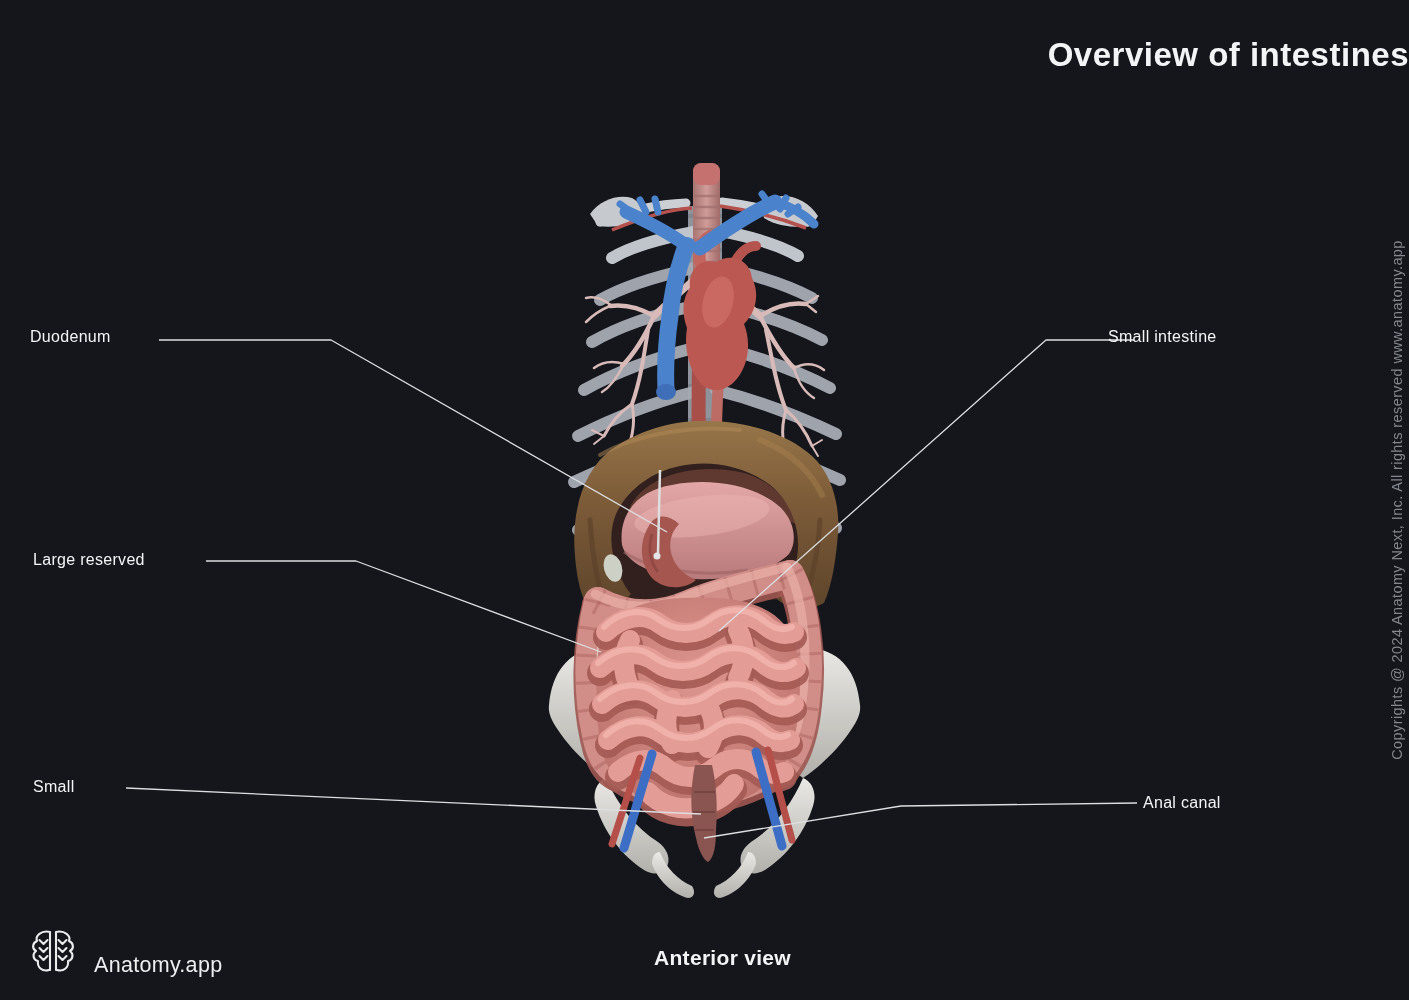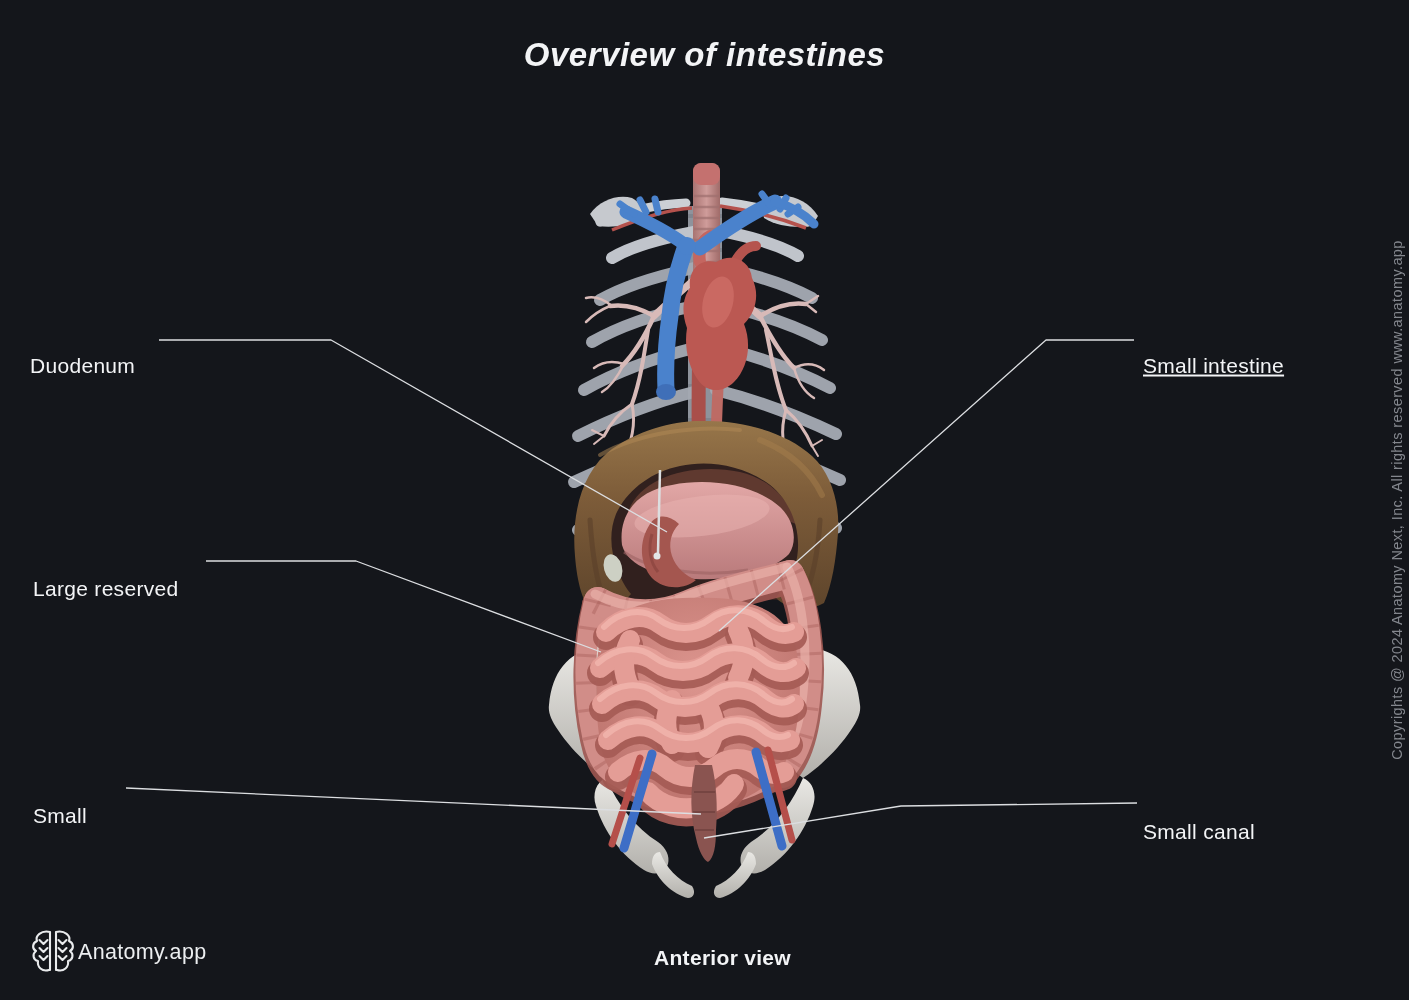--- a/index.html
+++ b/index.html
@@ -4,30 +4,30 @@
 <style>
   :root{
     --bg:#14161b;
     --label:#f3f4f6;
     --leader:#dcdee1;
     --copy:#84878e;
   }
   html,body{margin:0;padding:0;background:var(--bg);}
   body{font-family:"Liberation Sans","DejaVu Sans",sans-serif;}
   #stage{position:relative;width:1409px;height:1000px;background:var(--bg);overflow:hidden;}
-  .title{position:absolute;left:0;right:0;top:36px;text-align:center;
-         font-size:33px;font-weight:700;letter-spacing:.5px;color:var(--label);font-style:italic;}
+  .title{position:absolute;left:0;right:0;top:36px;text-align:right;
+         font-size:33px;font-weight:700;letter-spacing:.5px;color:var(--label);}
   .caption{position:absolute;left:0;right:0;top:946px;text-align:center;
          font-size:21px;font-weight:700;letter-spacing:.3px;color:var(--label);padding-left:36px;}
   .ann-label{position:absolute;transform:translateY(-52%);white-space:nowrap;
-         font-size:21px;letter-spacing:.3px;color:var(--label);margin-top:29px;}
+         font-size:16px;letter-spacing:.3px;color:var(--label);}
   #figure-svg,#ann-svg{position:absolute;left:0;top:0;width:1409px;height:1000px;}
   #ann-svg{pointer-events:none;}
   #ann-svg polyline{fill:none;stroke:var(--leader);stroke-width:1.3;stroke-linejoin:round;}
-  .brand{position:absolute;left:28px;bottom:22px;display:flex;align-items:center;}
+  .brand{position:absolute;left:28px;bottom:22px;display:flex;align-items:flex-end;gap:16px;}
   .brand-name{font-size:21.5px;color:#eceef0;letter-spacing:.3px;}
   .copyright{position:absolute;right:4px;top:50%;
          transform:translateY(-50%) rotate(180deg);
          writing-mode:vertical-rl;
          font-size:14.5px;letter-spacing:.4px;color:var(--copy);white-space:nowrap;}
   
   .coil-dk{stroke:#a55b55;stroke-width:26;fill:none;stroke-linecap:round;opacity:.92;}
   .coil-md{stroke:#e49d96;stroke-width:20;fill:none;stroke-linecap:round;}
   .coil-hl{stroke:#f4bcb3;stroke-width:6;fill:none;stroke-linecap:round;opacity:.65;}
   .col-dk{stroke:#9e5651;stroke-width:32;fill:none;stroke-linecap:round;opacity:.9;}
@@ -292,22 +292,22 @@
         <polyline points="1134,340 1046,340 719,631"></polyline>
         <polyline points="1137,803 901,806 704,838"></polyline>
       </g>
   </svg>
 
   <div class="title">Overview of intestines</div>
 
   <div class="ann-label" style="left: 30px; top: 337px;">Duodenum</div>
   <div class="ann-label" style="left: 33px; top: 560px;">Large reserved</div>
   <div class="ann-label" style="left: 33px; top: 787px;">Small</div>
-  <div class="ann-label" style="left: 1143px; top: 337px; text-decoration: underline;">Small intestine</div>
-  <div class="ann-label" style="left: 1143px; top: 803px;">Small canal</div>
+  <div class="ann-label" style="left: 1108px; top: 337px;">Small intestine</div>
+  <div class="ann-label" style="left: 1143px; top: 803px;">Anal canal</div>
 
   <div class="caption">Anterior view</div>
 
   <div class="brand">
     <svg width="50" height="52" viewBox="0 0 50 50" fill="none" stroke="#e9ebed" stroke-width="2.1" stroke-linecap="round" stroke-linejoin="round">
       <path d="M22,5 C13,3 7,9 9,14 C4,16 4,22 8,24 C4,27 5,33 10,34 C9,40 14,45 21,43 L22,43 Z"></path>
       <path d="M28,5 C37,3 43,9 41,14 C46,16 46,22 42,24 C46,27 45,33 40,34 C41,40 36,45 29,43 L28,43 Z"></path>
       <path d="M11.5,13 L15.5,17 L19.5,13"></path>
       <path d="M11.5,21 L15.5,25 L19.5,21"></path>
       <path d="M11.5,29 L15.5,33 L19.5,29"></path>

